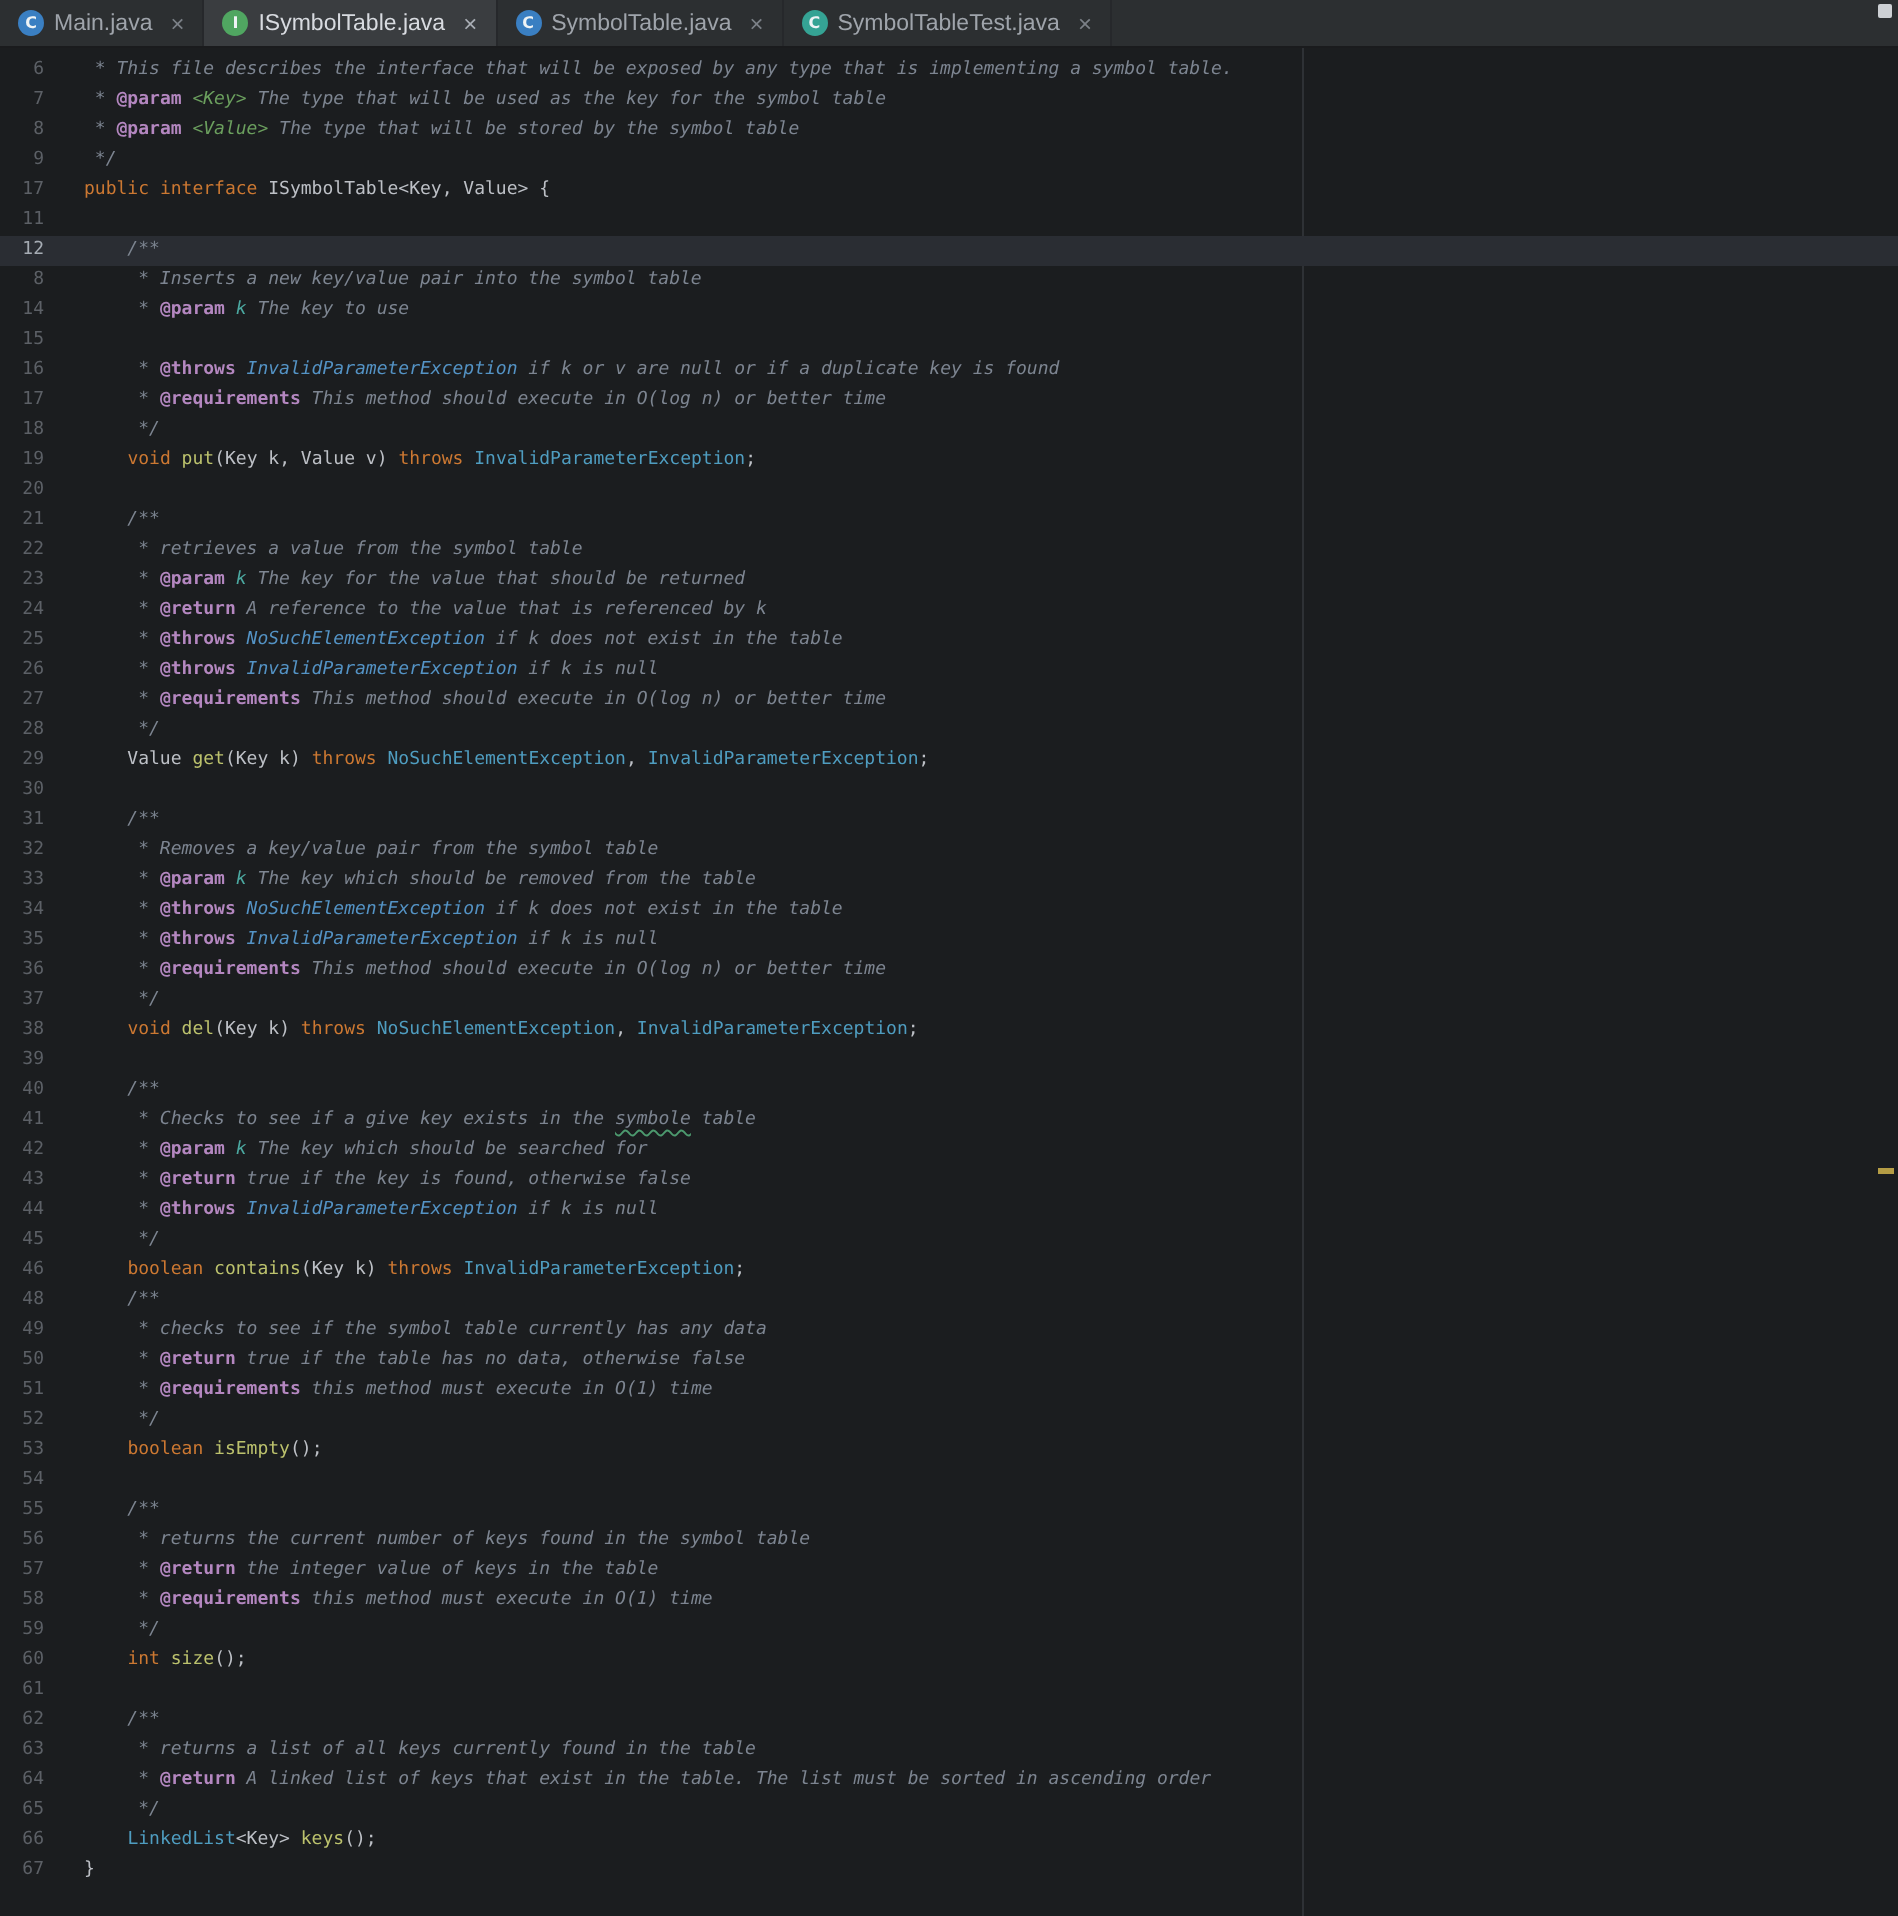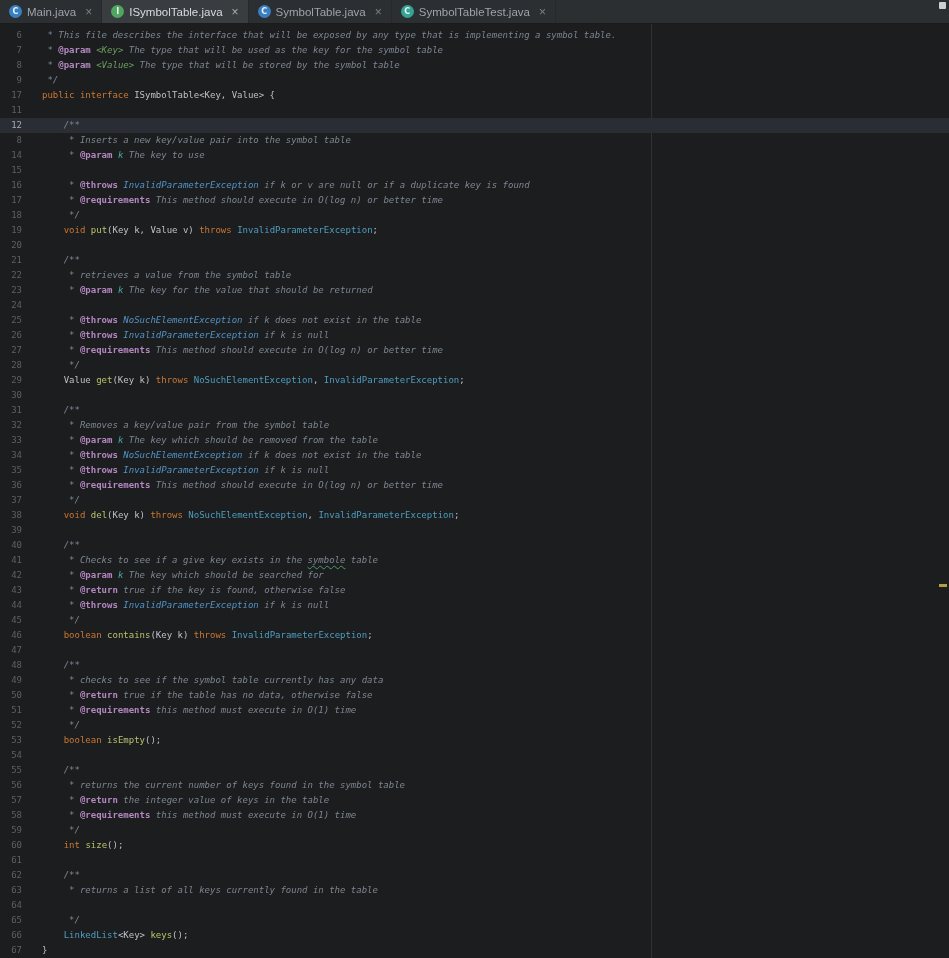--- a/index.html
+++ b/index.html
@@ -88,21 +88,21 @@
       <div class="line"><span class="ln">14</span><span class="codetext"><span class="c">     * </span><span class="t">@param</span><span class="c"> </span><span class="v">k</span><span class="c"> The key to use</span></span></div>
       <div class="line"><span class="ln">15</span></div>
       <div class="line"><span class="ln">16</span><span class="codetext"><span class="c">     * </span><span class="t">@throws</span><span class="c"> </span><span class="x">InvalidParameterException</span><span class="c"> if k or v are null or if a duplicate key is found</span></span></div>
       <div class="line"><span class="ln">17</span><span class="codetext"><span class="c">     * </span><span class="t">@requirements</span><span class="c"> This method should execute in O(log n) or better time</span></span></div>
       <div class="line"><span class="ln">18</span><span class="codetext"><span class="c">     */</span></span></div>
       <div class="line"><span class="ln">19</span><span class="codetext"><span class="d">    </span><span class="k">void</span><span class="d"> </span><span class="m">put</span><span class="d">(Key k, Value v) </span><span class="k">throws</span><span class="d"> </span><span class="cl">InvalidParameterException</span><span class="d">;</span></span></div>
       <div class="line"><span class="ln">20</span><span class="codetext"></span></div>
       <div class="line"><span class="ln">21</span><span class="codetext"><span class="c">    /**</span></span></div>
       <div class="line"><span class="ln">22</span><span class="codetext"><span class="c">     * retrieves a value from the symbol table</span></span></div>
       <div class="line"><span class="ln">23</span><span class="codetext"><span class="c">     * </span><span class="t">@param</span><span class="c"> </span><span class="v">k</span><span class="c"> The key for the value that should be returned</span></span></div>
-      <div class="line"><span class="ln">24</span></div>
+      <div class="line"><span class="ln">24</span><span class="codetext"><span class="c">     * </span><span class="t">@return</span><span class="c"> A reference to the value that is referenced by k</span></span></div>
       <div class="line"><span class="ln">25</span><span class="codetext"><span class="c">     * </span><span class="t">@throws</span><span class="c"> </span><span class="x">NoSuchElementException</span><span class="c"> if k does not exist in the table</span></span></div>
       <div class="line"><span class="ln">26</span><span class="codetext"><span class="c">     * </span><span class="t">@throws</span><span class="c"> </span><span class="x">InvalidParameterException</span><span class="c"> if k is null</span></span></div>
       <div class="line"><span class="ln">27</span><span class="codetext"><span class="c">     * </span><span class="t">@requirements</span><span class="c"> This method should execute in O(log n) or better time</span></span></div>
       <div class="line"><span class="ln">28</span><span class="codetext"><span class="c">     */</span></span></div>
       <div class="line"><span class="ln">29</span><span class="codetext"><span class="d">    Value </span><span class="m">get</span><span class="d">(Key k) </span><span class="k">throws</span><span class="d"> </span><span class="cl">NoSuchElementException</span><span class="d">, </span><span class="cl">InvalidParameterException</span><span class="d">;</span></span></div>
       <div class="line"><span class="ln">30</span><span class="codetext"></span></div>
       <div class="line"><span class="ln">31</span><span class="codetext"><span class="c">    /**</span></span></div>
       <div class="line"><span class="ln">32</span><span class="codetext"><span class="c">     * Removes a key/value pair from the symbol table</span></span></div>
       <div class="line"><span class="ln">33</span><span class="codetext"><span class="c">     * </span><span class="t">@param</span><span class="c"> </span><span class="v">k</span><span class="c"> The key which should be removed from the table</span></span></div>
       <div class="line"><span class="ln">34</span><span class="codetext"><span class="c">     * </span><span class="t">@throws</span><span class="c"> </span><span class="x">NoSuchElementException</span><span class="c"> if k does not exist in the table</span></span></div>
@@ -111,38 +111,37 @@
       <div class="line"><span class="ln">37</span><span class="codetext"><span class="c">     */</span></span></div>
       <div class="line"><span class="ln">38</span><span class="codetext"><span class="d">    </span><span class="k">void</span><span class="d"> </span><span class="m">del</span><span class="d">(Key k) </span><span class="k">throws</span><span class="d"> </span><span class="cl">NoSuchElementException</span><span class="d">, </span><span class="cl">InvalidParameterException</span><span class="d">;</span></span></div>
       <div class="line"><span class="ln">39</span><span class="codetext"></span></div>
       <div class="line"><span class="ln">40</span><span class="codetext"><span class="c">    /**</span></span></div>
       <div class="line"><span class="ln">41</span><span class="codetext"><span class="c">     * Checks to see if a give key exists in the </span><span class="typo">symbole</span><span class="c"> table</span></span></div>
       <div class="line"><span class="ln">42</span><span class="codetext"><span class="c">     * </span><span class="t">@param</span><span class="c"> </span><span class="v">k</span><span class="c"> The key which should be searched for</span></span></div>
       <div class="line"><span class="ln">43</span><span class="codetext"><span class="c">     * </span><span class="t">@return</span><span class="c"> true if the key is found, otherwise false</span></span></div>
       <div class="line"><span class="ln">44</span><span class="codetext"><span class="c">     * </span><span class="t">@throws</span><span class="c"> </span><span class="x">InvalidParameterException</span><span class="c"> if k is null</span></span></div>
       <div class="line"><span class="ln">45</span><span class="codetext"><span class="c">     */</span></span></div>
       <div class="line"><span class="ln">46</span><span class="codetext"><span class="d">    </span><span class="k">boolean</span><span class="d"> </span><span class="m">contains</span><span class="d">(Key k) </span><span class="k">throws</span><span class="d"> </span><span class="cl">InvalidParameterException</span><span class="d">;</span></span></div>
-      <div class="line"><span class="ln">47</span><span class="codetext"></span></div>
       <div class="line"><span class="ln">48</span><span class="codetext"><span class="c">    /**</span></span></div>
       <div class="line"><span class="ln">49</span><span class="codetext"><span class="c">     * checks to see if the symbol table currently has any data</span></span></div>
       <div class="line"><span class="ln">50</span><span class="codetext"><span class="c">     * </span><span class="t">@return</span><span class="c"> true if the table has no data, otherwise false</span></span></div>
       <div class="line"><span class="ln">51</span><span class="codetext"><span class="c">     * </span><span class="t">@requirements</span><span class="c"> this method must execute in O(1) time</span></span></div>
       <div class="line"><span class="ln">52</span><span class="codetext"><span class="c">     */</span></span></div>
       <div class="line"><span class="ln">53</span><span class="codetext"><span class="d">    </span><span class="k">boolean</span><span class="d"> </span><span class="m">isEmpty</span><span class="d">();</span></span></div>
       <div class="line"><span class="ln">54</span><span class="codetext"></span></div>
       <div class="line"><span class="ln">55</span><span class="codetext"><span class="c">    /**</span></span></div>
       <div class="line"><span class="ln">56</span><span class="codetext"><span class="c">     * returns the current number of keys found in the symbol table</span></span></div>
       <div class="line"><span class="ln">57</span><span class="codetext"><span class="c">     * </span><span class="t">@return</span><span class="c"> the integer value of keys in the table</span></span></div>
       <div class="line"><span class="ln">58</span><span class="codetext"><span class="c">     * </span><span class="t">@requirements</span><span class="c"> this method must execute in O(1) time</span></span></div>
       <div class="line"><span class="ln">59</span><span class="codetext"><span class="c">     */</span></span></div>
       <div class="line"><span class="ln">60</span><span class="codetext"><span class="d">    </span><span class="k">int</span><span class="d"> </span><span class="m">size</span><span class="d">();</span></span></div>
       <div class="line"><span class="ln">61</span><span class="codetext"></span></div>
       <div class="line"><span class="ln">62</span><span class="codetext"><span class="c">    /**</span></span></div>
       <div class="line"><span class="ln">63</span><span class="codetext"><span class="c">     * returns a list of all keys currently found in the table</span></span></div>
-      <div class="line"><span class="ln">64</span></div>
+      <div class="line"><span class="ln">64</span><span class="codetext"><span class="c">     * </span><span class="t">@return</span><span class="c"> A linked list of keys that exist in the table. The list must be sorted in ascending order</span></span></div>
       <div class="line"><span class="ln">65</span><span class="codetext"><span class="c">     */</span></span></div>
       <div class="line"><span class="ln">66</span><span class="codetext"><span class="d">    </span><span class="cl">LinkedList</span><span class="d">&lt;Key&gt; </span><span class="m">keys</span><span class="d">();</span></span></div>
       <div class="line"><span class="ln">67</span><span class="codetext"><span class="d">}</span></span></div>
     </div>
   <div class="stripe">
     <div class="warn-mark"></div>
   </div>
 </div>
 
 <div class="stripe-top"></div>

